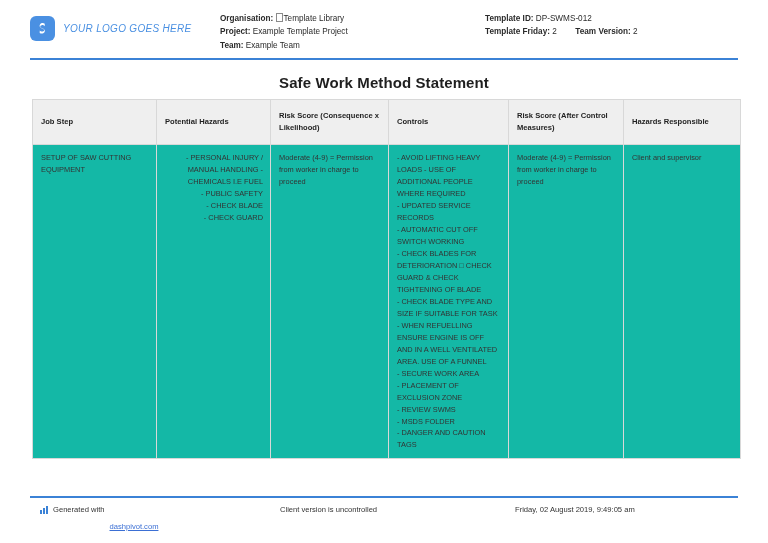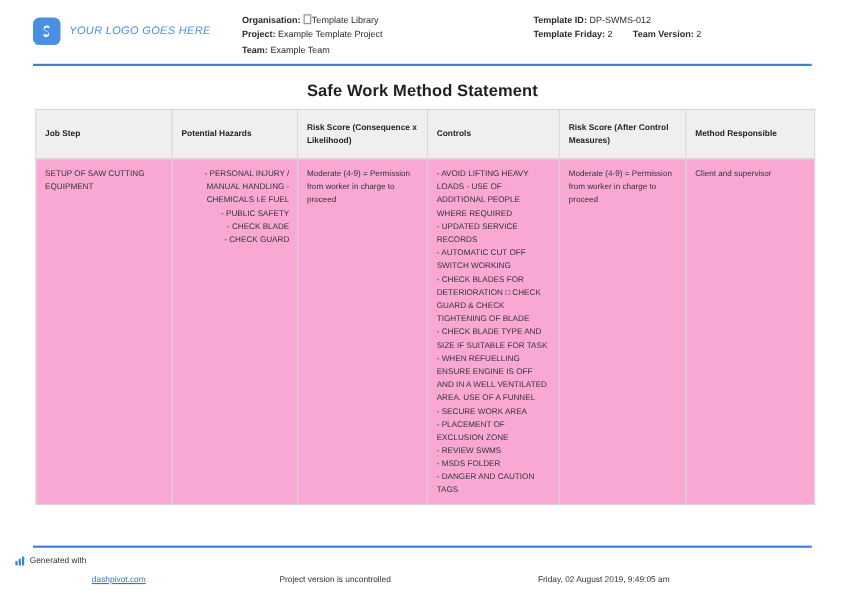--- a/index.html
+++ b/index.html
@@ -107,21 +107,21 @@
   .swms-table thead th {
     background: #efefef;
     font-weight: bold;
     font-size: 7.6px;
     color: #1f1f1f;
     height: 30px;
     vertical-align: middle;
     text-align: left;
   }
   .swms-table tbody td {
-    background: #f9a8d4;
+    background: #14b8a6;
     color: #333333;
     height: 258px;
   }
   .col-1 { width: 124px; }
   .col-2 { width: 114px; }
   .col-3 { width: 118px; }
   .col-4 { width: 120px; }
   .col-5 { width: 115px; }
   .col-6 { width: 117px; }
 
@@ -129,25 +129,25 @@
   .footer-rule {
     position: absolute;
     left: 30px;
     right: 30px;
     bottom: 45px;
     height: 2px;
     background: #3b82d6;
   }
   .doc-footer {
     position: absolute;
-    left: 14px;
+    left: 40px;
     right: 30px;
     bottom: 10px;
     display: flex;
-    align-items: flex-end;
+    align-items: center;
     font-size: 7.6px;
     color: #333333;
     line-height: 1.6;
   }
   .footer-col-1 {
     flex: 0 0 240px;
     display: flex;
     align-items: center;
     gap: 5px;
   }
@@ -233,21 +233,21 @@
         <col class="col-5">
         <col class="col-6">
     </colgroup>
     <thead>
       <tr>
         <th>Job Step</th>
         <th>Potential Hazards</th>
         <th>Risk Score (Consequence x Likelihood)</th>
         <th>Controls</th>
         <th>Risk Score (After Control Measures)</th>
-        <th>Method Responsible</th>
+        <th>Hazards Responsible</th>
       </tr>
     </thead>
     <tbody>
       <tr>
         <td>SETUP OF SAW CUTTING EQUIPMENT</td>
         <td style="white-space:pre-wrap;text-align:right;">- PERSONAL INJURY / MANUAL HANDLING - CHEMICALS I.E FUEL
 - PUBLIC SAFETY
 - CHECK BLADE
 - CHECK GUARD</td>
         <td>Moderate (4-9) = Permission from worker in charge to proceed</td>
@@ -274,20 +274,20 @@
     <div class="footer-col-1">
       <span class="bars-icon">
           <i></i>
           <i></i>
           <i></i>
         </span>
       <span>Generated with</span>
       <a class="footer-link" href="#">dashpivot.com</a>
     </div>
     <div class="footer-col-2">
-      <div>Project version is uncontrolled</div>
+      <div>Client version is uncontrolled</div>
     </div>
     <div class="footer-col-3">
       <div>Friday, 02 August 2019, 9:49:05 am</div>
     </div>
   </div>
 
 </div>
 
 </body></html>

